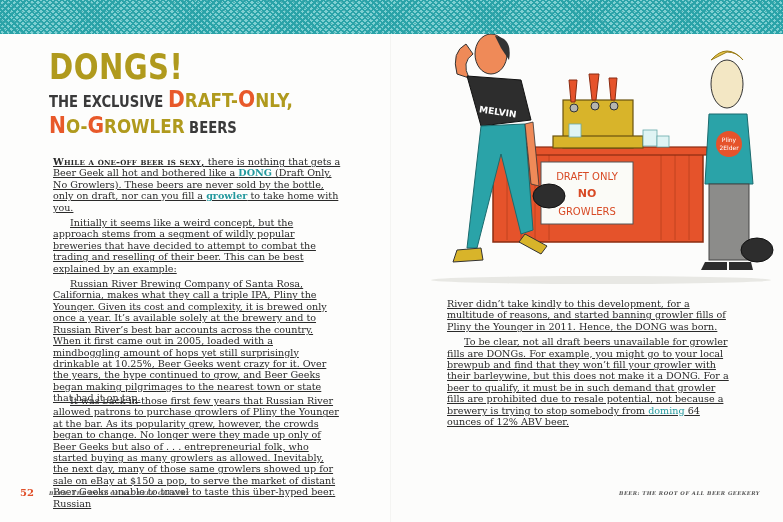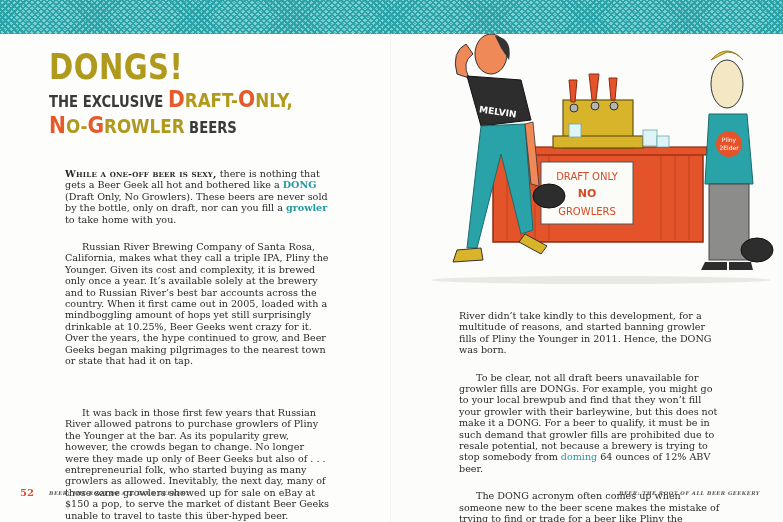--- a/index.html
+++ b/index.html
@@ -20,21 +20,21 @@
   .gutter { position: absolute; left: 390px; top: 34px; width: 2px; height: 488px; background: linear-gradient(90deg, #f2f2f0, #fafaf9); }
 
   .title-block { position: absolute; left: 49px; top: 15px; width: 330px; font-family: "DejaVu Sans", sans-serif; font-weight: bold; line-height: 1; }
   .title-main { font-size: 36px; color: #b09a1d; letter-spacing: 0.5px; font-stretch: condensed; transform: scaleX(0.9); transform-origin: left; display: inline-block; }
   .title-line { font-size: 17px; margin-top: 3px; white-space: nowrap; transform: scaleX(0.88); transform-origin: left; }
   .title-line .dark { color: #3a3a3a; font-size: 15px; }
   .title-line .gold { color: #b09a1d; font-size: 19px; }
   .title-line .orange { color: #e8592a; font-size: 23px; }
 
   .body-text { position: absolute; font-size: 9.6px; line-height: 11.4px; color: #2a2a2a; text-align: left; }
-  .body-text p { margin: 16px; }
+  .body-text p { margin: 4px; text-decoration: underline; }
   .body-text p.indent { text-indent: 17px; }
   .smallcaps { font-variant: small-caps; font-weight: bold; letter-spacing: 0.2px; }
   .term { color: #24999e; font-weight: bold; }
 
   .left .col { left: 49px; top: 118px; width: 296px; }
   .pullquote { position: absolute; left: 49px; top: 304px; width: 296px; text-align: center; color: #e0502a; font-style: italic; font-weight: bold; font-size: 10.6px; line-height: 11.8px; }
   .left .col2 { left: 49px; top: 357px; width: 296px; }
 
   .right .col { left: 52px; top: 260px; width: 295px; }
   .dialog { position: absolute; left: 67px; top: 405px; width: 280px; font-size: 9.4px; line-height: 11.2px; }
@@ -60,20 +60,21 @@
     <div class="title-line">
       <span class="dark">THE EXCLUSIVE </span><span class="orange">D</span><span class="gold">RAFT-</span><span class="orange">O</span><span class="gold">NLY,</span>
     </div>
     <div class="title-line">
       <span class="orange">N</span><span class="gold">O-</span><span class="orange">G</span><span class="gold">ROWLER</span><span class="dark"> BEERS</span>
     </div>
   </div>
 
   <div class="body-text col">
     <p><span class="smallcaps">While a one-off beer is sexy,</span><span> there is nothing that gets a Beer Geek all hot and bothered like a </span><span class="term">DONG</span><span> (Draft Only, No Growlers). These beers are never sold by the bottle, only on draft, nor can you fill a </span><span class="term">growler</span><span> to take home with you.</span></p>
+    <p class="indent">Initially it seems like a weird concept, but the approach stems from a segment of wildly popular breweries that have decided to attempt to combat the trading and reselling of their beer. This can be best explained by an example:</p>
     <p class="indent">Russian River Brewing Company of Santa Rosa, California, makes what they call a triple IPA, Pliny the Younger. Given its cost and complexity, it is brewed only once a year. It’s available solely at the brewery and to Russian River’s best bar accounts across the country. When it first came out in 2005, loaded with a mindboggling amount of hops yet still surprisingly drinkable at 10.25%, Beer Geeks went crazy for it. Over the years, the hype continued to grow, and Beer Geeks began making pilgrimages to the nearest town or state that had it on tap.</p>
   </div>
 
 
   <div class="body-text col2">
     <p class="indent">It was back in those first few years that Russian River allowed patrons to purchase growlers of Pliny the Younger at the bar. As its popularity grew, however, the crowds began to change. No longer were they made up only of Beer Geeks but also of . . . entrepreneurial folk, who started buying as many growlers as allowed. Inevitably, the next day, many of those same growlers showed up for sale on eBay at $150 a pop, to serve the market of distant Beer Geeks unable to travel to taste this über-hyped beer. Russian</p>
   </div>
 
   <div class="folio" style="left:20px;">52</div>
   <div class="running" style="left:49px;">Beer: The Root of All Beer Geekery</div>
@@ -135,21 +136,20 @@
     <text x="308" y="116" text-anchor="middle" font-family="DejaVu Sans, sans-serif" font-size="6" fill="#fff">2Elder</text>
     <rect x="288" y="150" width="40" height="76" fill="#8c8c8a" stroke="#444" stroke-width="1"></rect>
     <path d="M284,228 L306,228 L306,236 L280,236 Z" fill="#2d2d2d"></path>
     <path d="M308,228 L330,228 L332,236 L308,236 Z" fill="#2d2d2d"></path>
     <ellipse cx="336" cy="216" rx="16" ry="12" fill="#2d2d2d" stroke="#111"></ellipse>
   </svg>
 
   <div class="body-text col">
     <p>River didn’t take kindly to this development, for a multitude of reasons, and started banning growler fills of Pliny the Younger in 2011. Hence, the DONG was born.</p>
     <p class="indent"><span>To be clear, not all draft beers unavailable for growler fills are DONGs. For example, you might go to your local brewpub and find that they won’t fill your growler with their barleywine, but this does not make it a DONG. For a beer to qualify, it must be in such demand that growler fills are prohibited due to resale potential, not because a brewery is trying to stop somebody from </span><span class="term" style="font-weight:normal">doming</span><span> 64 ounces of 12% ABV beer.</span></p>
-    <p class="indent">The DONG acronym often comes up when someone new to the beer scene makes the mistake of trying to find or trade for a beer like Pliny the Younger. The online exchange usually goes something like this:</p>
   </div>
 
   <div class="dialog">
   </div>
 
   <div class="running" style="left:228px;">Beer: The Root of All Beer Geekery</div>
   <div class="folio" style="left:364px;margin-top:36px;">53</div>
 </div>
 
 </body></html>

